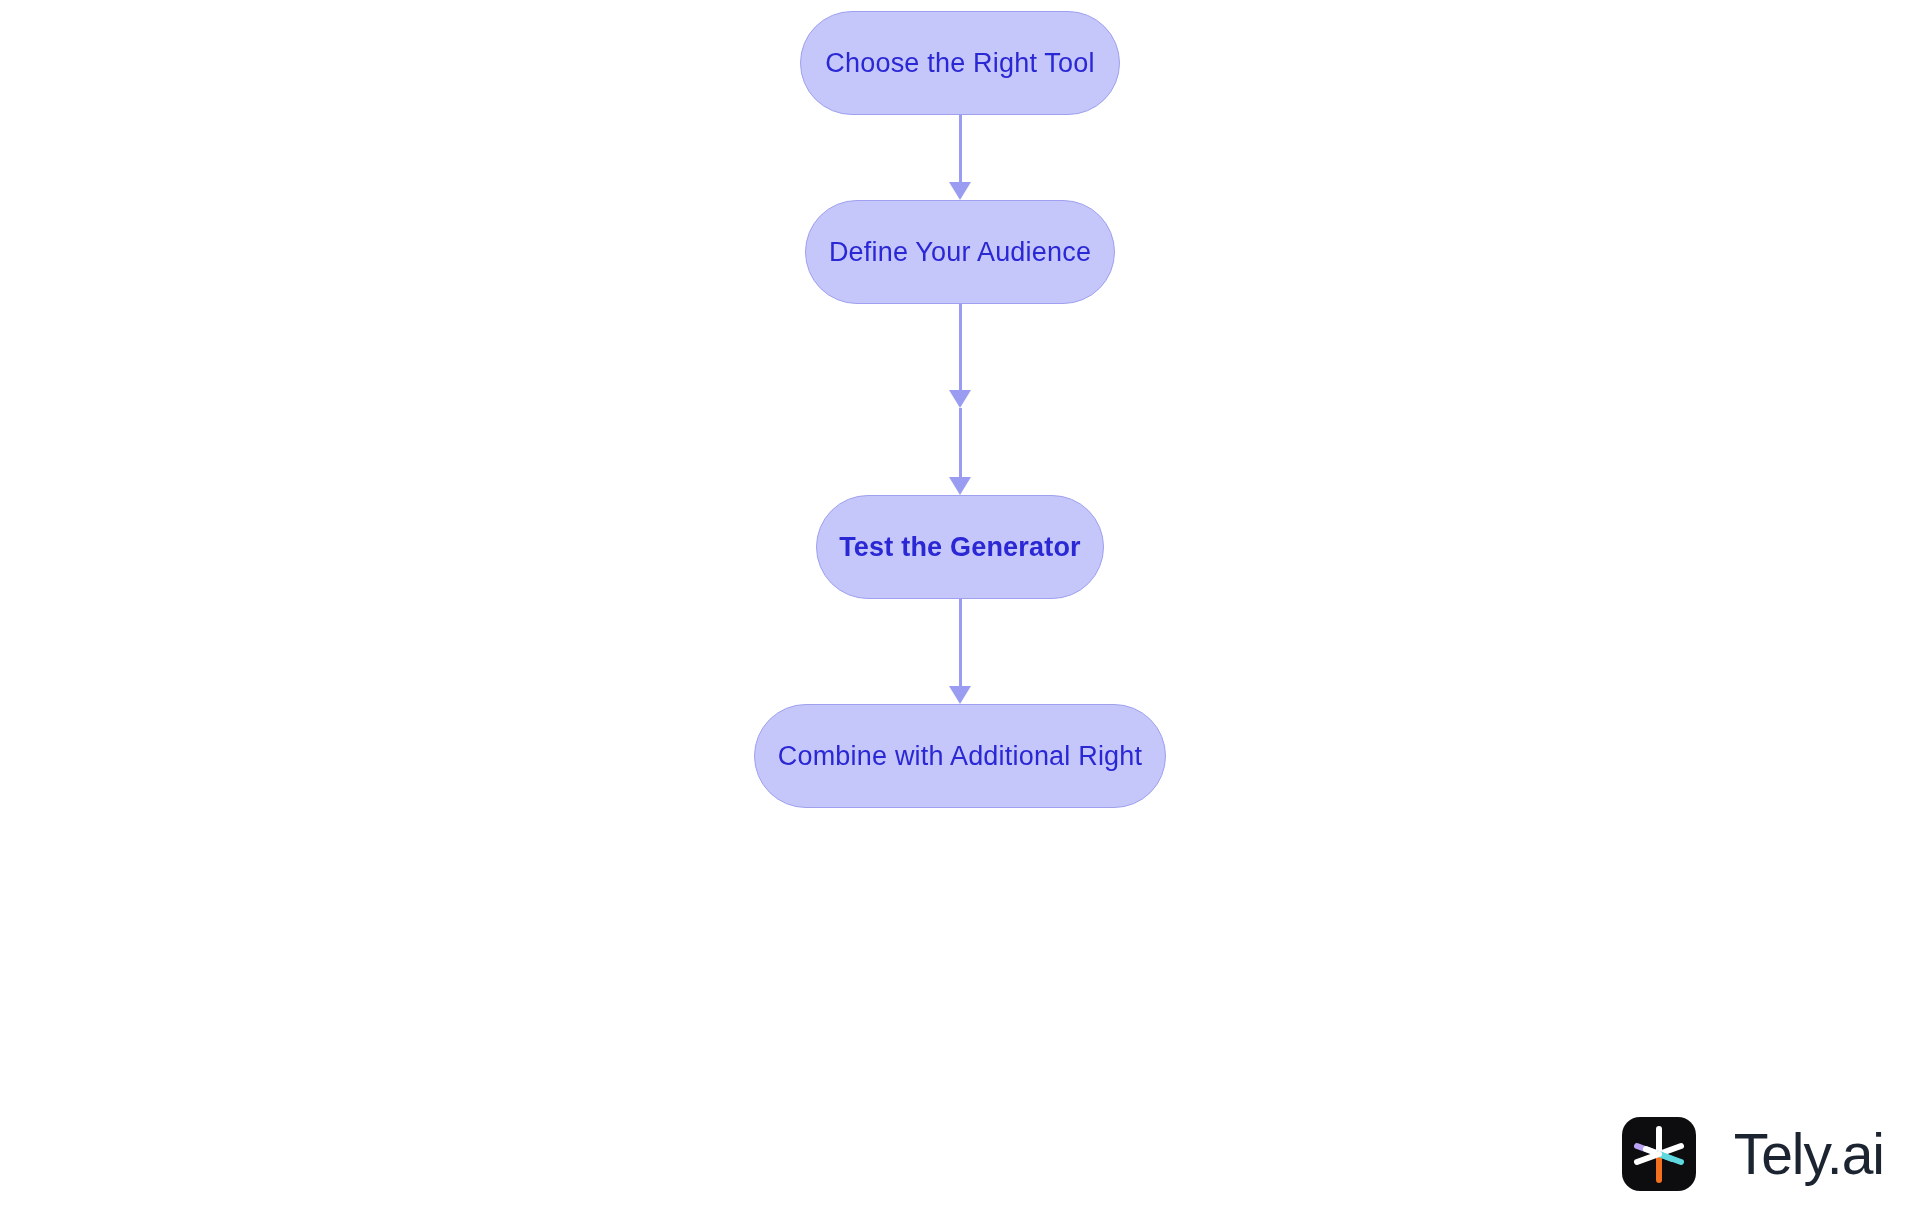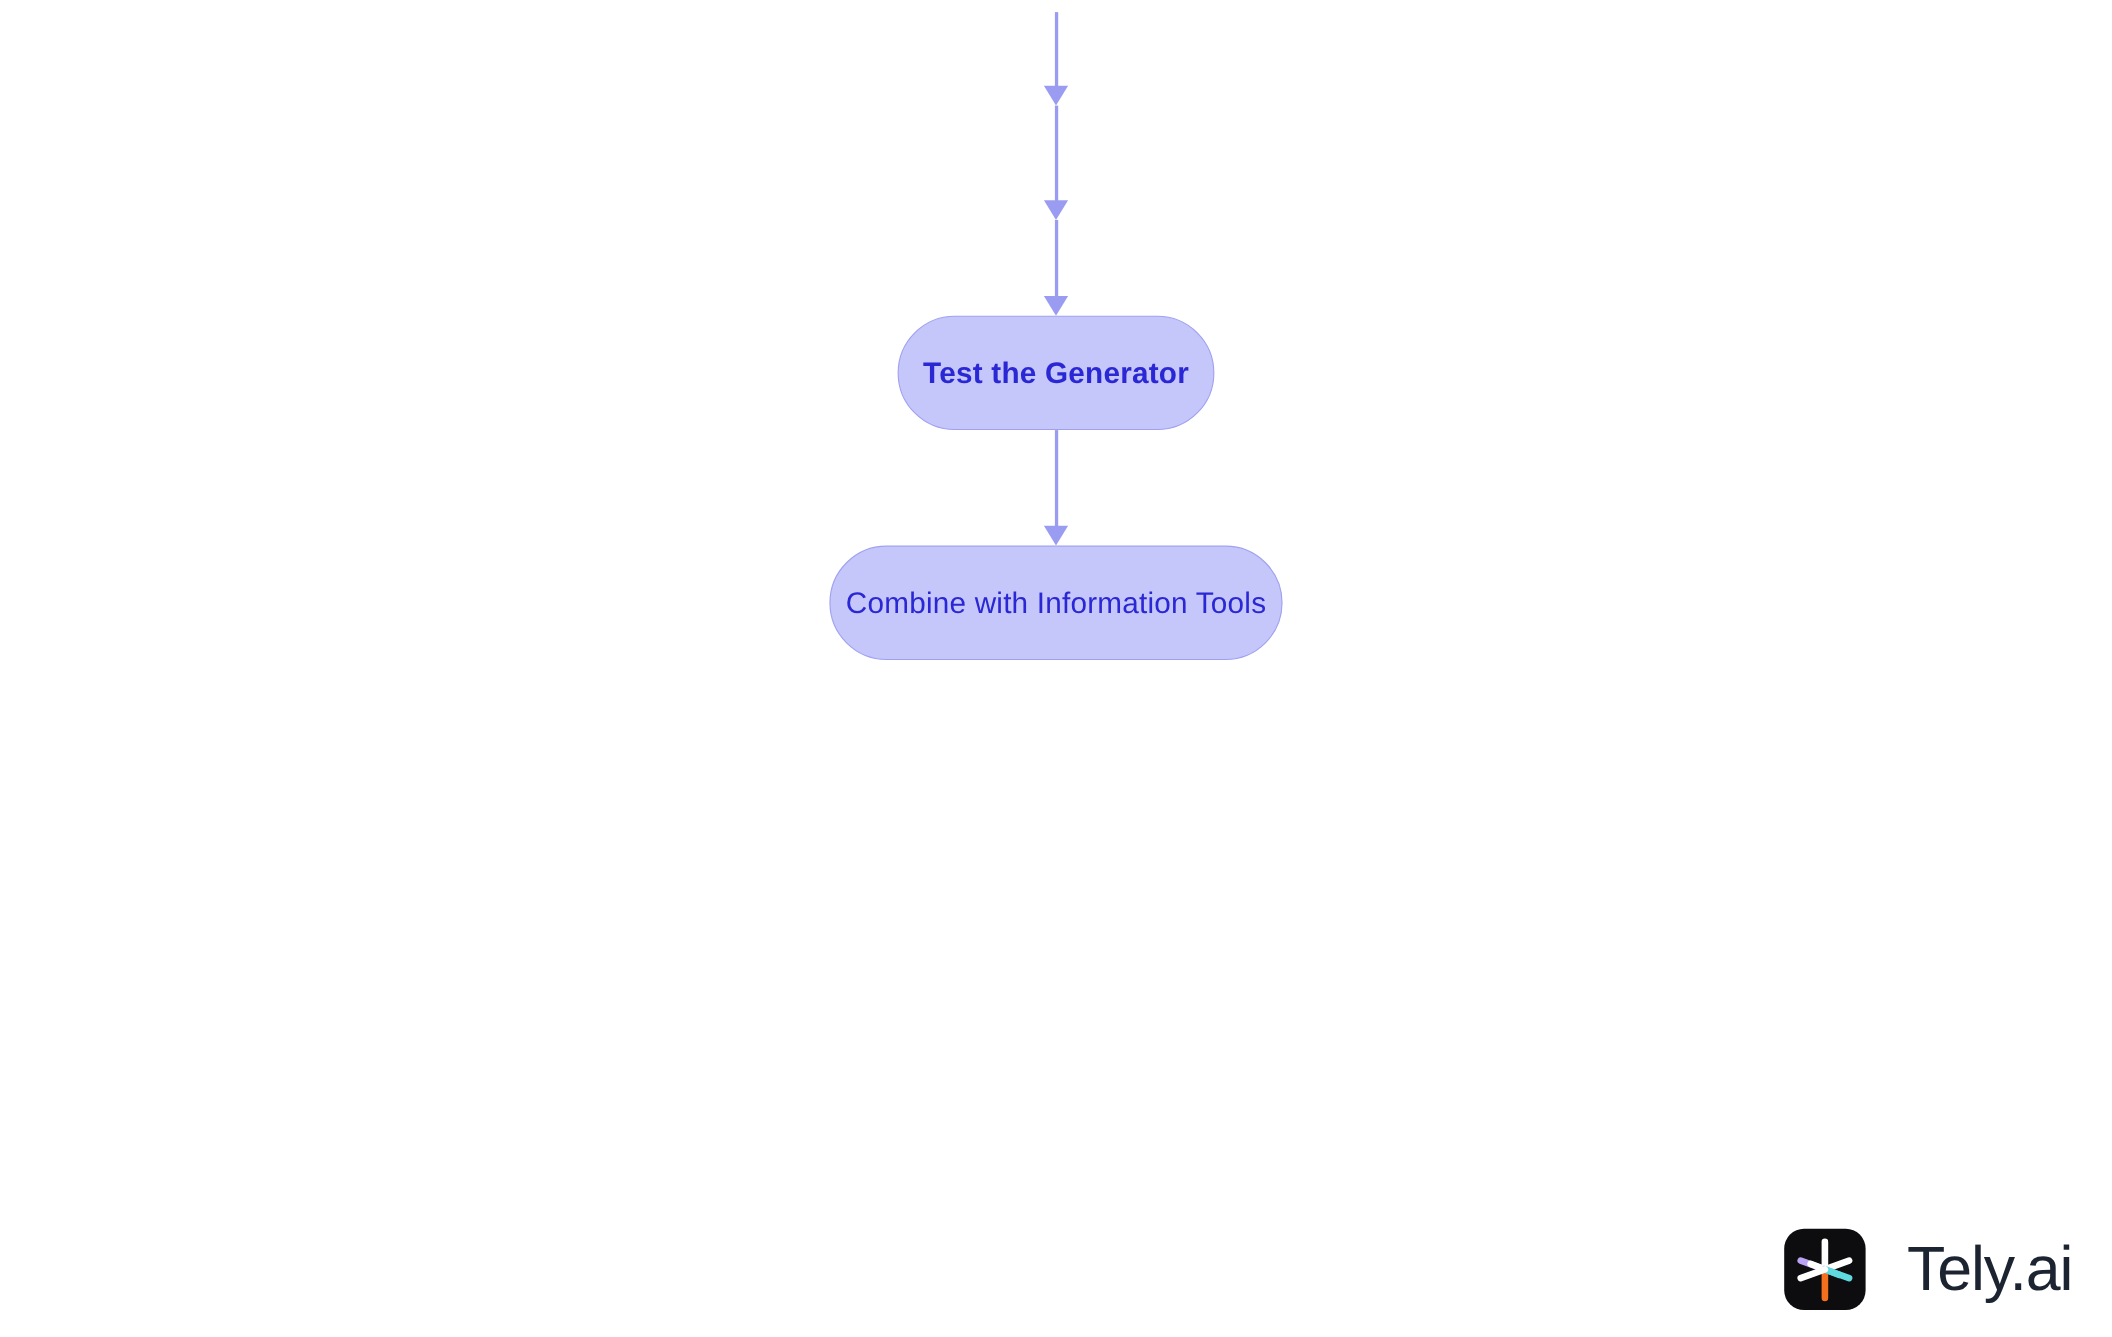--- a/index.html
+++ b/index.html
@@ -113,26 +113,32 @@
     line-height: 1;
   }
 </style>
 </head>
 <body>
 
 <div id="flow-canvas">
 
   <div class="flow-column" style="top:11px;">
 
+    <div class="node n0">
+      <span class="node-label">Choose the Right Tool</span>
+    </div>
 
     <div class="connector c0">
       <div class="shaft"></div>
       <div class="head"></div>
     </div>
 
+    <div class="node n1">
+      <span class="node-label">Define Your Audience</span>
+    </div>
 
     <div class="connector c1">
       <div class="shaft"></div>
       <div class="head"></div>
     </div>
 
 
     <div class="connector c2">
       <div class="shaft"></div>
       <div class="head"></div>
@@ -141,21 +147,21 @@
     <div class="node n3">
       <span class="node-label">Test the Generator</span>
     </div>
 
     <div class="connector c3">
       <div class="shaft"></div>
       <div class="head"></div>
     </div>
 
     <div class="node n4">
-      <span class="node-label">Combine with Information Tools</span>
+      <span class="node-label">Combine with Additional Right</span>
     </div>
 
   </div>
 </div>
 
 <div id="brand-logo">
   <div class="logo-mark">
     <svg viewBox="0 0 74 74" width="74" height="74" aria-hidden="true">
       <g stroke-linecap="round">
         <line x1="37" y1="12" x2="37" y2="37" stroke="#ffffff" stroke-width="6"></line>

